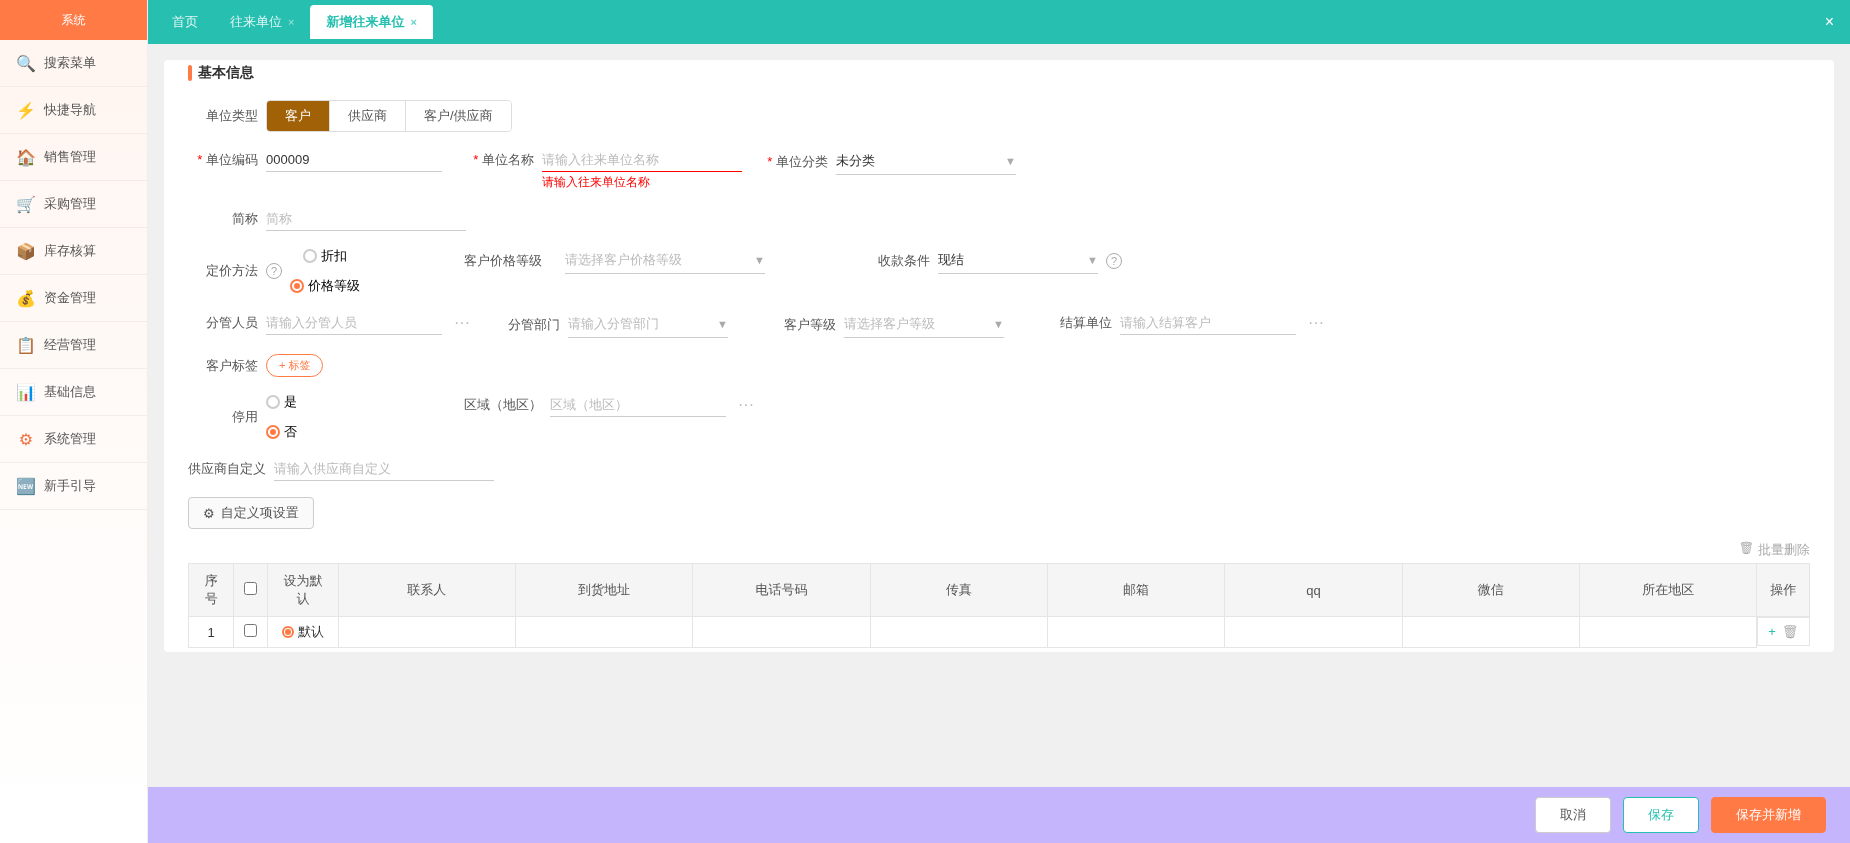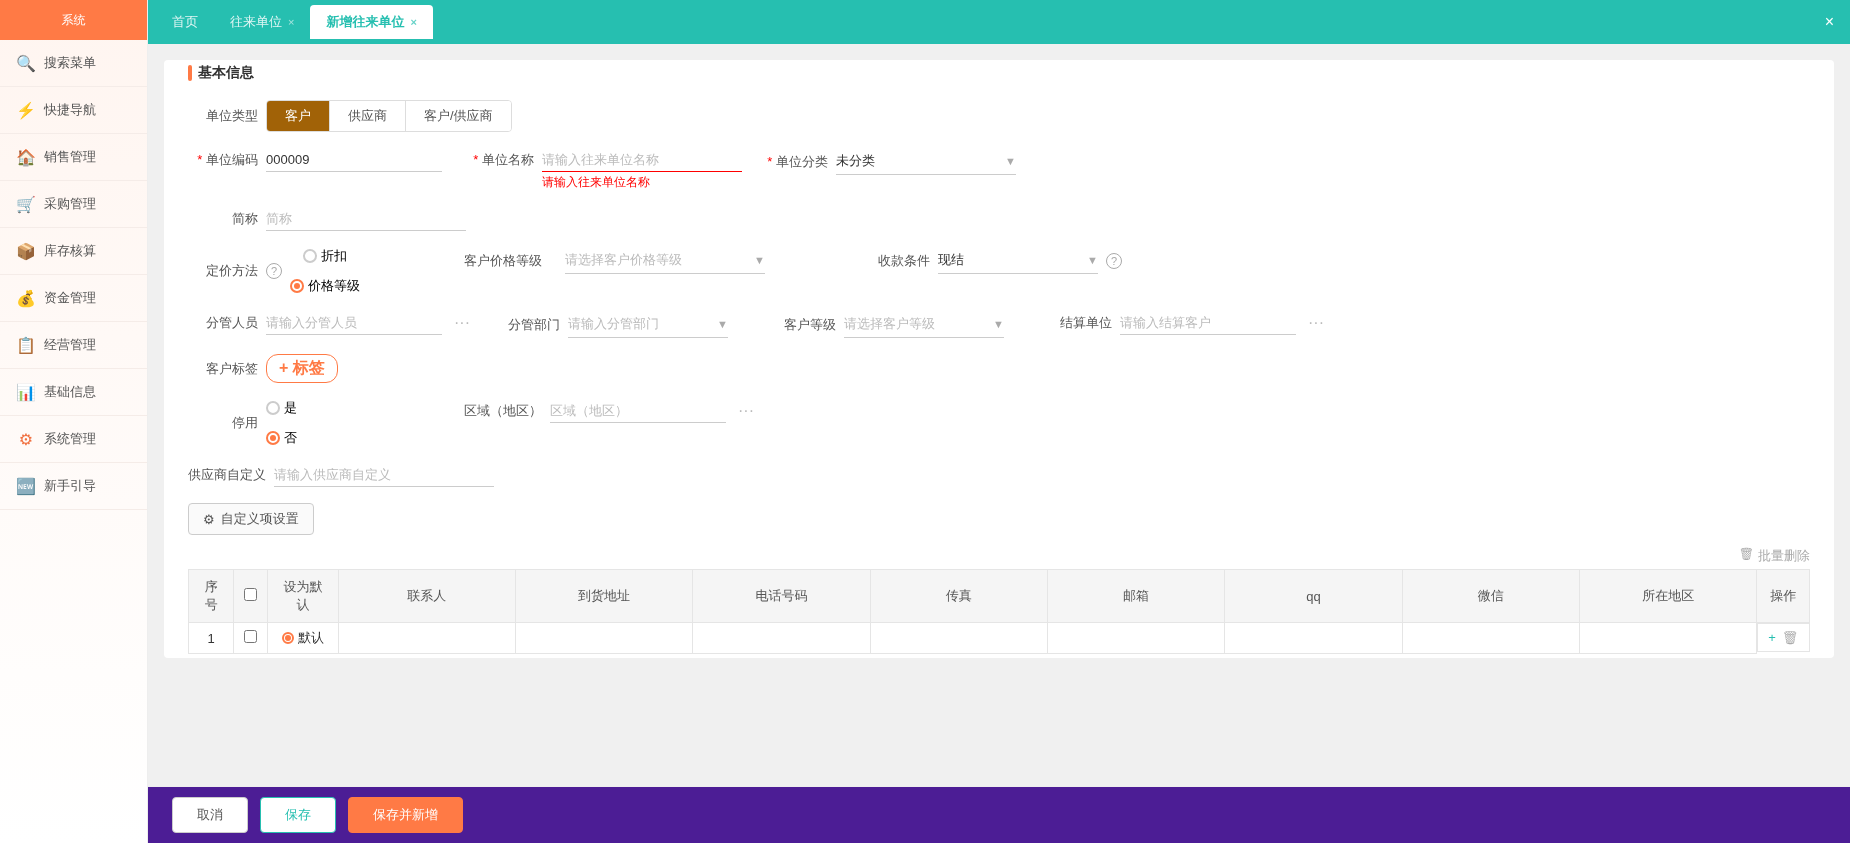--- a/index.html
+++ b/index.html
@@ -193,22 +193,21 @@
 
     .dots-btn { color: #bbb; cursor: pointer; padding: 2px 4px; font-size: 16px; }
 
     .tag-btn {
       border: 1px solid #ff7a45;
       color: #ff7a45;
       background: #fff;
       border-radius: 12px;
       padding: 3px 12px;
       cursor: pointer;
-      font-size: 16px;
-      font-weight: bold;
+      font-size: 11px;
     }
 
     .help-icon {
       width: 16px; height: 16px; border-radius: 50%;
       border: 1px solid #aaa; color: #aaa;
       display: inline-flex; align-items: center; justify-content: center;
       font-size: 11px; cursor: pointer;
     }
 
     
@@ -250,24 +249,25 @@
       display: flex;
       justify-content: flex-end;
       margin-bottom: 4px;
       color: #aaa;
       font-size: 12px;
       cursor: pointer;
     }
 
     
     .footer {
-      background: #4c1d95;
+      background: #c4b5fd;
       border-top: 1px solid #eee;
       padding: 10px 24px;
       display: flex;
+      justify-content: flex-end;
       gap: 12px;
       flex-shrink: 0;
     }
     .btn {
       padding: 8px 24px;
       border-radius: 4px;
       border: none;
       cursor: pointer;
       font-size: 13px;
     }

